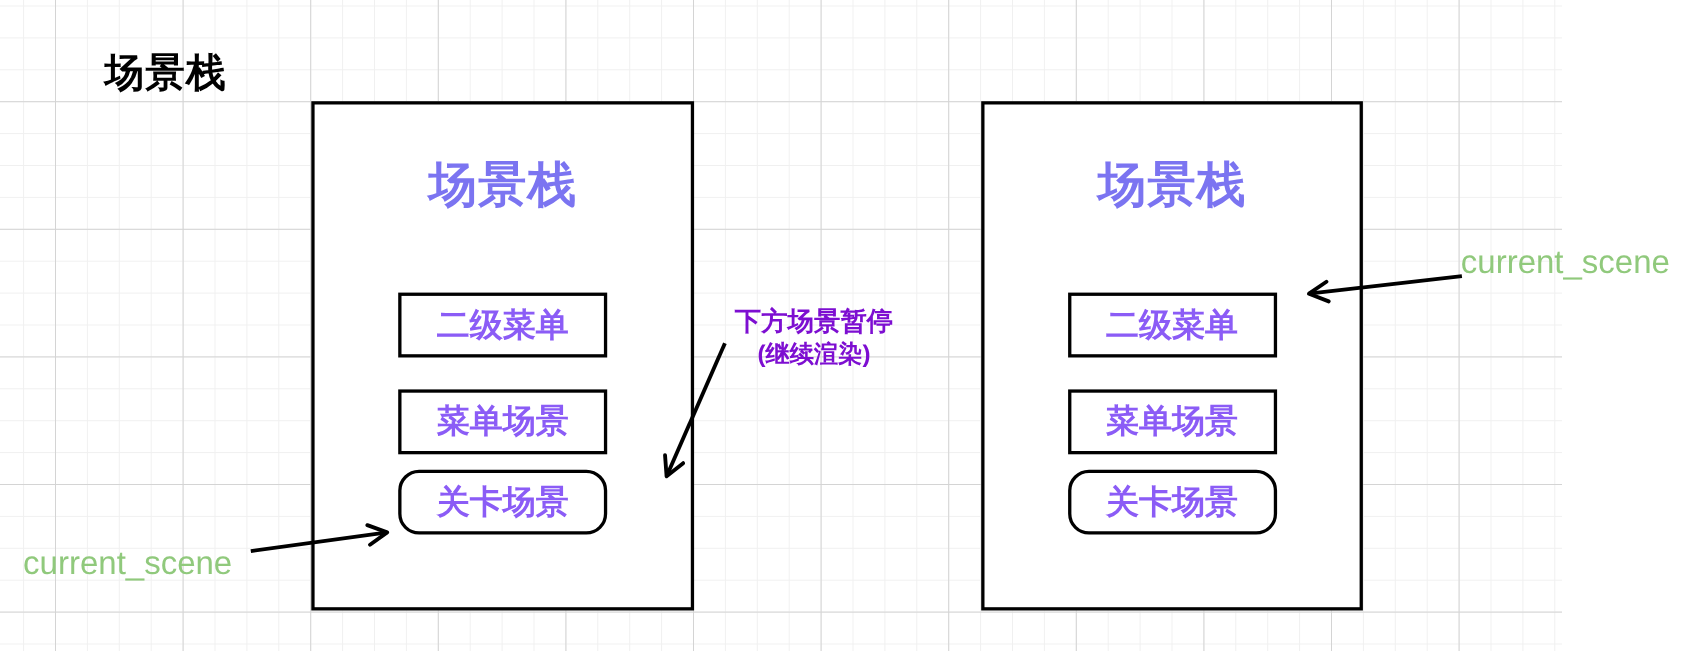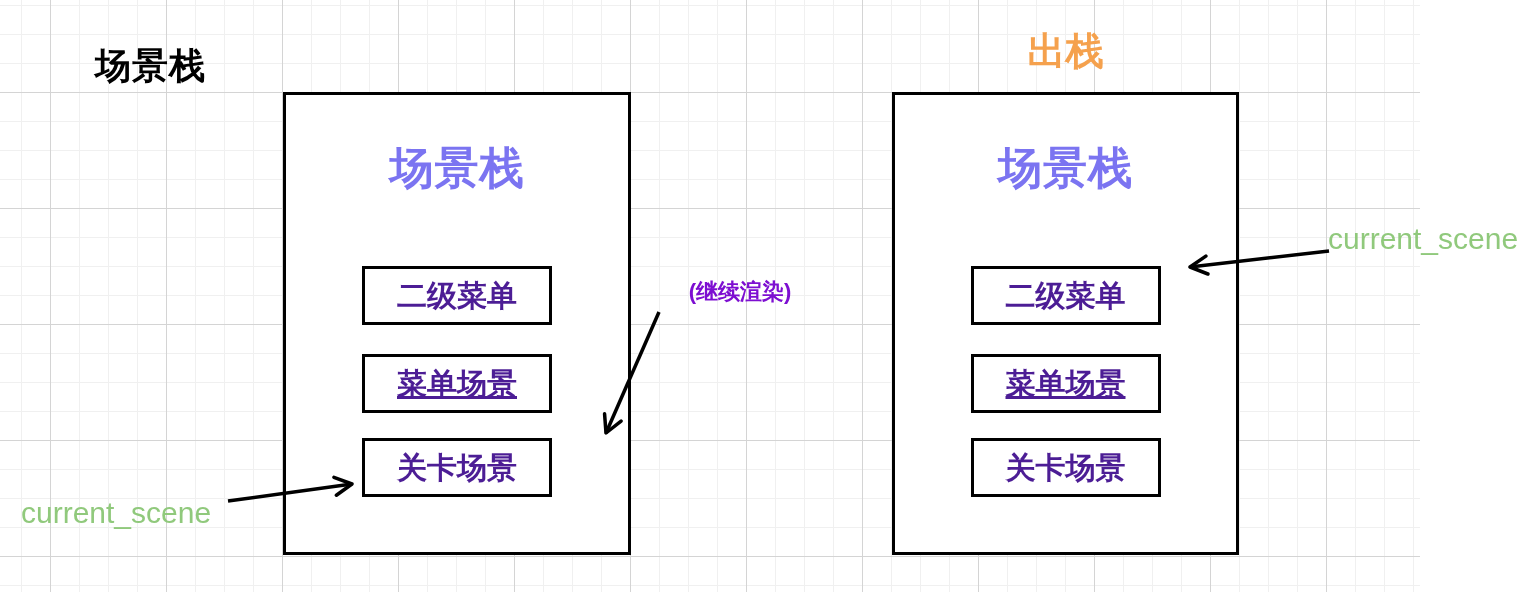--- a/index.html
+++ b/index.html
@@ -43,25 +43,25 @@
     position: absolute; top: 44px; left: 0; right: 0;
     text-align: center;
     font-size: 44px; font-weight: bold; color: #7b74f1;
     letter-spacing: 1px;
   }
   .stack-item {
     position: absolute; left: 50%; margin-left: -95px;
     width: 190px; height: 59px;
     border: 3px solid #000; background: #ffffff;
     text-align: center; line-height: 53px;
-    font-size: 30px; font-weight: bold; color: #4c1d95;
+    font-size: 30px; font-weight: bold; color: #8b5cf6;
   }
   .stack-item.i0 { top: 171px; }
-  .stack-item.i1 { top: 259px; text-decoration: underline; }
-  .stack-item.i2 { top: 343px; }
+  .stack-item.i1 { top: 259px; }
+  .stack-item.i2 { top: 332px; border-radius: 19px; }
   .pause-note {
     position: absolute; left: 650px; top: 278px; width: 180px;
     text-align: center; color: #7d0ed1; font-weight: bold;
     line-height: 1.25;
   }
   .pause-note .line1 { font-size: 24px; display: block; }
   .pause-note .line2 { font-size: 22px; display: block; }
   .current-scene {
     font-weight: normal; color: #90c97c; font-size: 30px;
     position: absolute; white-space: nowrap;
@@ -74,37 +74,37 @@
     pointer-events: none;
   }
 </style>
 </head>
 <body>
 
 <div class="canvas">
 
   <div class="page-title">场景栈</div>
 
-  <div class="col-label pop">出栈</div>
 
   <div class="stack-box left">
     <div class="stack-title">场景栈</div>
     <div class="stack-item i0">二级菜单</div>
     <div class="stack-item i1">菜单场景</div>
     <div class="stack-item i2">关卡场景</div>
   </div>
 
   <div class="stack-box right">
     <div class="stack-title">场景栈</div>
     <div class="stack-item i0">二级菜单</div>
     <div class="stack-item i1">菜单场景</div>
     <div class="stack-item i2">关卡场景</div>
   </div>
 
   <div class="pause-note">
+    <span class="line1">下方场景暂停</span>
     <span class="line2">(继续渲染)</span>
   </div>
 
   <div class="current-scene left">current_scene</div>
   <div class="current-scene right">current_scene</div>
 
   <svg class="arrows" viewBox="0 0 1540 592" xmlns="http://www.w3.org/2000/svg">
     <defs>
       <marker id="arrowhead" markerUnits="userSpaceOnUse" markerWidth="26" markerHeight="26" refX="19" refY="11" orient="auto">
         <path d="M2,2 L19,11 L2,20" fill="none" stroke="#000" stroke-width="3.5" stroke-linecap="round" stroke-linejoin="round"></path>

